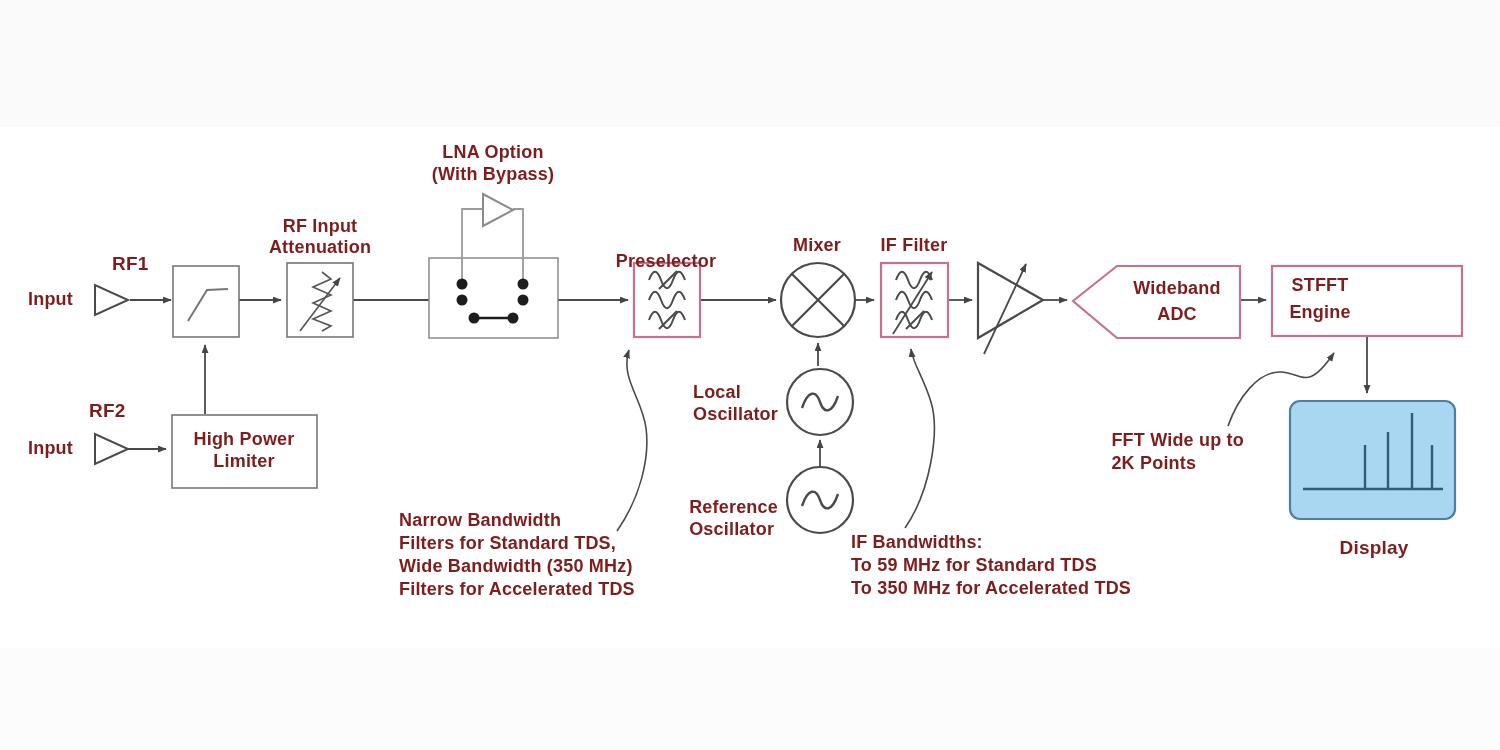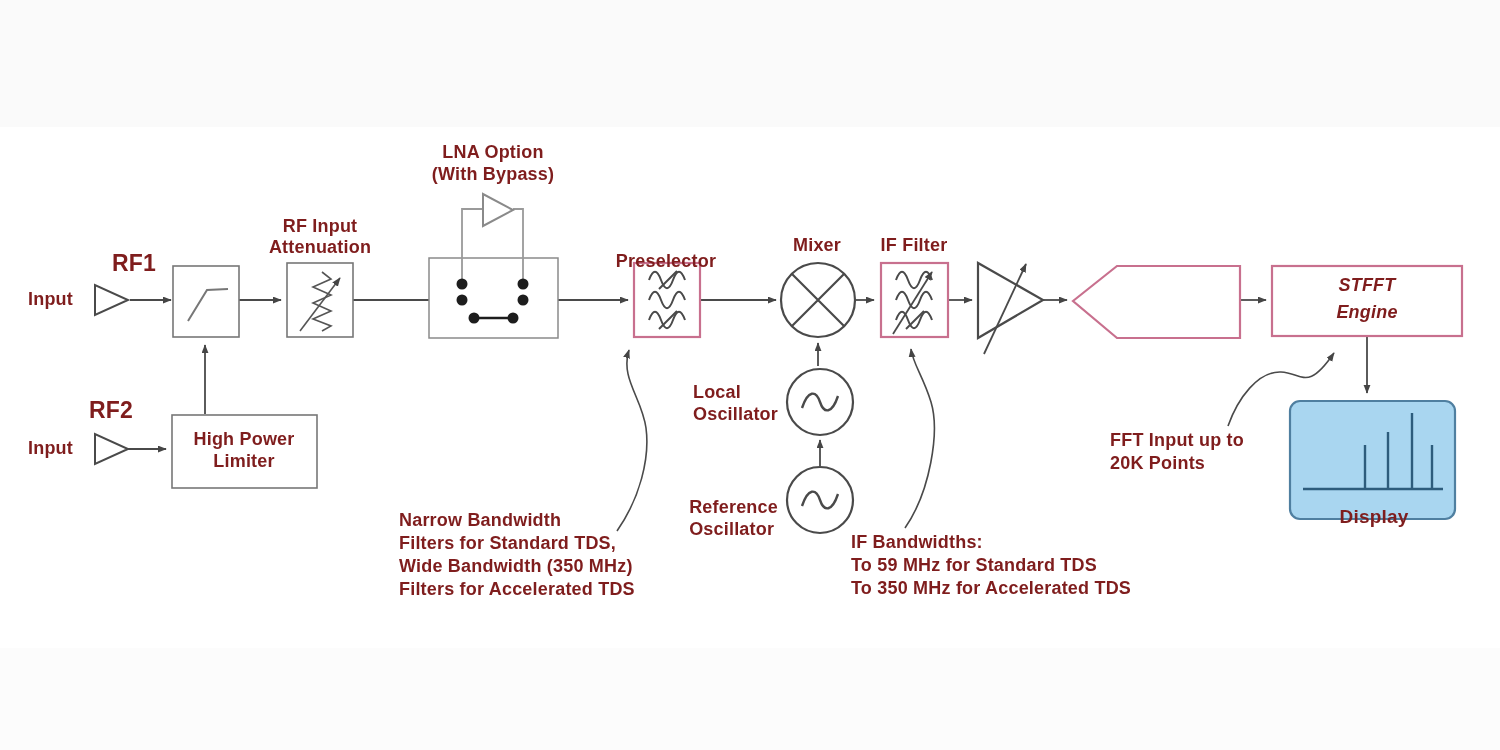--- a/index.html
+++ b/index.html
@@ -9,21 +9,21 @@
   }
   .band-top{position:absolute;left:0;top:0;width:1500px;height:127px;background:#fafafa;}
   .band-bottom{position:absolute;left:0;top:648px;width:1500px;height:102px;background:#fcfcfc;}
   svg.diagram{position:absolute;left:0;top:0;}
   .lbl{
     position:absolute;color:#7f1d1d;white-space:nowrap;
     font-size:18px;line-height:22px;font-weight:600;letter-spacing:.2px;
   }
   .center{transform:translateX(-50%);text-align:center;}
   .right{text-align:left;}
-  .big{font-size:23px;line-height:27px;}
+  .big{font-size:19px;line-height:27px;}
   .note{line-height:23px;}
 </style>
 </head>
 <body>
 
 <div class="stage">
   <div class="band-top"></div>
   <div class="band-bottom"></div>
 
   <svg class="diagram" width="1500" height="750" viewBox="0 0 1500 750">
@@ -160,48 +160,52 @@
 
   <div class="lbl center" style="left:666px;top:234px;margin-top:16px;">Preselector</div>
   <div class="lbl center" style="left:817px;top:234px;">Mixer</div>
   <div class="lbl center" style="left:914px;top:234px;">IF Filter</div>
 
   <div class="lbl center" style="left:244px;top:428px;">
     <div>High Power</div>
     <div>Limiter</div>
   </div>
 
-
-  <div class="lbl center" style="left:1367px;top:272px;line-height:27px;font-style:italic;">
+  <div class="lbl center" style="left:1177px;top:275px;line-height:26px;">
+    <div>Wideband</div>
+    <div>ADC</div>
+  </div>
+
+  <div class="lbl center" style="left:1320px;top:272px;line-height:27px;">
     <div>STFFT</div>
     <div>Engine</div>
   </div>
 
   <div class="lbl right" style="right:722px;top:381px;">
     <div>Local</div>
     <div>Oscillator</div>
   </div>
 
   <div class="lbl right" style="right:722px;top:476px;margin-top:20px;">
     <div>Reference</div>
     <div>Oscillator</div>
   </div>
 
-  <div class="lbl center" style="left:1374px;top:506px;font-size:19px;">Display</div>
+  <div class="lbl center" style="left:1374px;top:537px;font-size:19px;">Display</div>
 
   <div class="lbl note" style="left:399px;top:509px;">
     <div>Narrow Bandwidth</div>
     <div>Filters for Standard TDS,</div>
     <div>Wide Bandwidth (350 MHz)</div>
     <div>Filters for Accelerated TDS</div>
   </div>
 
   <div class="lbl note" style="left:851px;top:531px;">
     <div>IF Bandwidths:</div>
     <div>To 59 MHz for Standard TDS</div>
     <div>To 350 MHz for Accelerated TDS</div>
   </div>
 
   <div class="lbl note right" style="right:256px;top:429px;">
-    <div>FFT Input up to</div>
-    <div>20K Points</div>
+    <div>FFT Wide up to</div>
+    <div>2K Points</div>
   </div>
 </div>
 
 </body></html>

